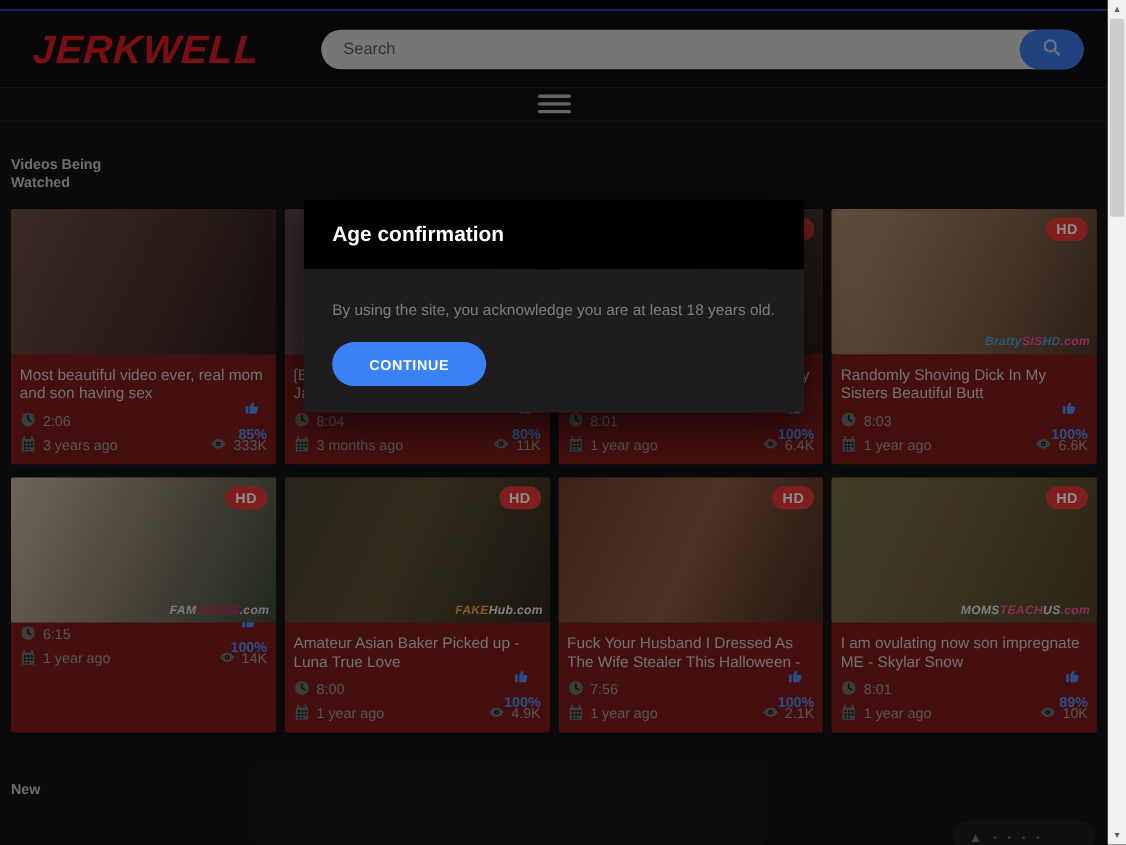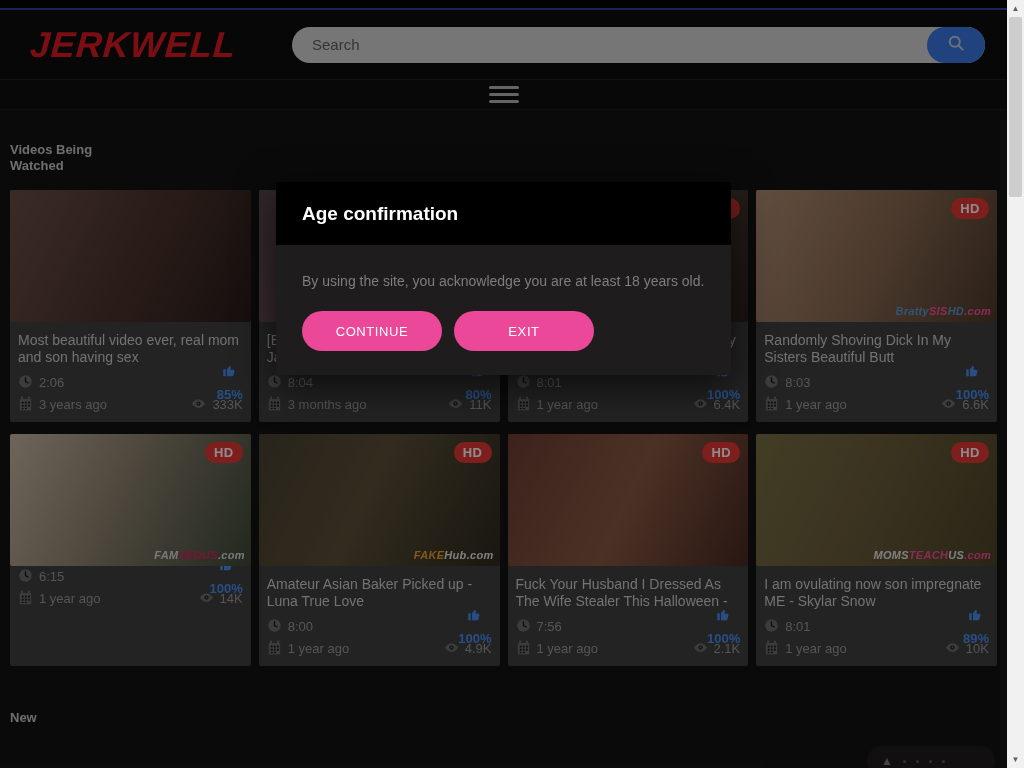--- a/index.html
+++ b/index.html
@@ -33,21 +33,21 @@
   .hamburger span { display:block; height:3px; border-radius:2px; background:#b9b9b9; }
 
   
   .main { padding:0 10px; }
   .section-title { margin-top:32px; width:120px; font-size:13px; font-weight:bold;
                    line-height:1.25; color:#c9c9c9; }
   .section-title.new { margin-top:44px; width:auto; }
 
   .grid { margin-top:15px; display:grid; grid-template-columns:repeat(4,1fr);
           column-gap:8px; row-gap:12px; }
-  .card { background:#404040; border-radius:2px; padding-bottom:6px; cursor:pointer; }
+  .card { background:#7f1d1d; border-radius:2px; padding-bottom:6px; cursor:pointer; }
   .thumb { position:relative; height:132px; border-radius:2px; overflow:hidden; }
   .hd-badge { position:absolute; top:8px; right:8px; background:#e53935; color:#fff;
               font-size:13px; font-weight:bold; padding:3px 9px; border-radius:11px;
               letter-spacing:.5px; }
   .watermark { position:absolute; right:6px; bottom:5px; font-size:11px; font-weight:bold;
                font-style:italic; letter-spacing:.3px; white-space:nowrap; }
   .vc-title { height:34px; margin:10px 8px 6px; font-size:14px; line-height:1.22;
               color:#cfcfcf; overflow:hidden; }
   .stat-row { display:flex; justify-content:space-between; align-items:center;
               height:22px; padding:0 8px; font-size:13px; color:#9b9b9b; }
@@ -65,22 +65,22 @@
   
   .overlay { position:absolute; inset:0; background:rgba(0,0,0,.45); z-index:5; }
   .modal { position:absolute; left:276px; top:182px; width:455px; z-index:6;
            border-radius:2px; overflow:hidden; box-shadow:0 10px 40px rgba(0,0,0,.7); }
   .modal-header { background:#000; height:63px; display:flex; align-items:center;
                   padding:0 26px;text-align:center; }
   .modal-title { color:#fff; font-size:19px; font-weight:600; }
   .modal-body { background:#1e1c1c; padding:28px 26px 24px; }
   .modal-msg { color:#7e7e7e; font-size:14px; margin-bottom:22px; }
   .modal-actions { display:flex; gap:12px; }
-  .mbtn { min-width:140px; height:40px; border:none; border-radius:20px; background:#ec4899;
-          color:#fff; font-size:13px; font-weight:normal; letter-spacing:.6px; cursor:pointer;
+  .mbtn { min-width:140px; height:40px; border:none; border-radius:20px; background:#3b82f6;
+          color:#fff; font-size:13px; font-weight:bold; letter-spacing:.6px; cursor:pointer;
           font-family:"Liberation Sans", sans-serif; }
 
   
   .scrollbar { width:17px; height:768px; background:#f1f1f1; display:flex;
                flex-direction:column; align-items:center; position:relative; }
   .sb-btn { height:17px; width:17px; display:flex; align-items:center; justify-content:center;
             font-size:8px; color:#606060; cursor:pointer; }
   .sb-btn.down { position:absolute; bottom:0; }
   .sb-thumb { position:absolute; top:17px; left:2px; width:13px; height:180px;
               border-radius:2px; background:#cdcdcd; cursor:pointer; }
@@ -568,21 +568,20 @@
     <div class="overlay"></div>
 
     <div class="modal">
       <div class="modal-header">
         <div class="modal-title">Age confirmation</div>
       </div>
       <div class="modal-body">
         <p class="modal-msg">By using the site, you acknowledge you are at least 18 years old.</p>
         <div class="modal-actions">
           <button class="mbtn">CONTINUE</button>
-          <button class="mbtn">EXIT</button>
         </div>
       </div>
     </div>
 
   </div>
 
   <div class="scrollbar">
     <div class="sb-btn up">▲</div>
     <div class="sb-thumb"></div>
     <div class="sb-btn down">▼</div>

